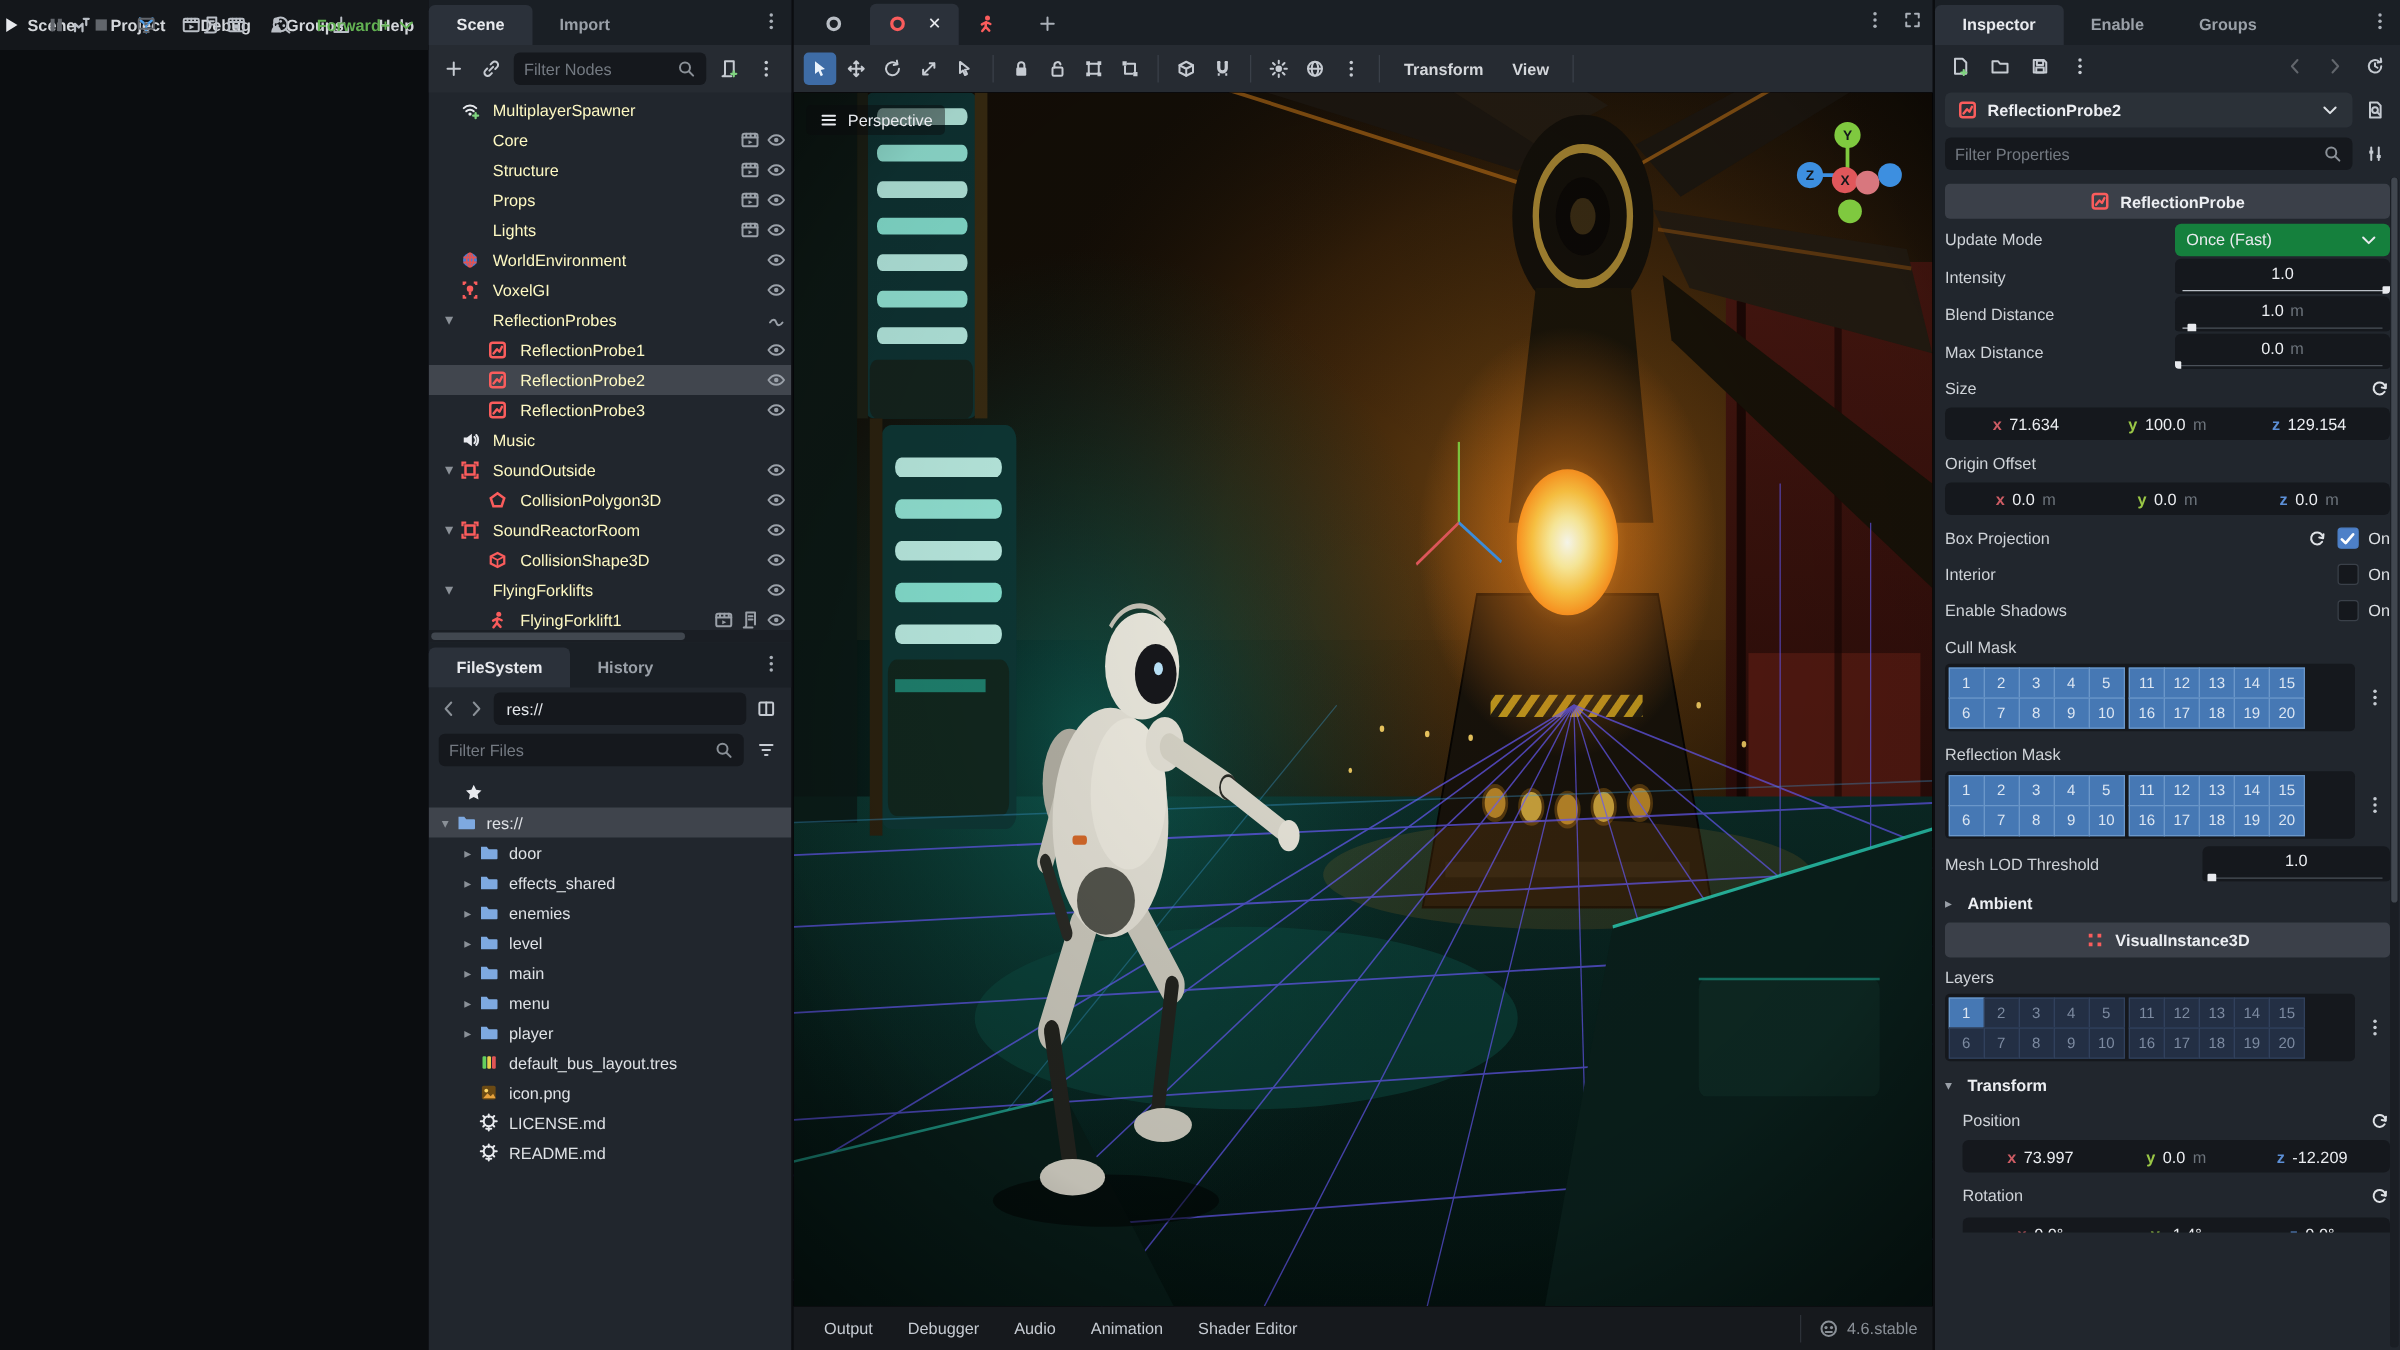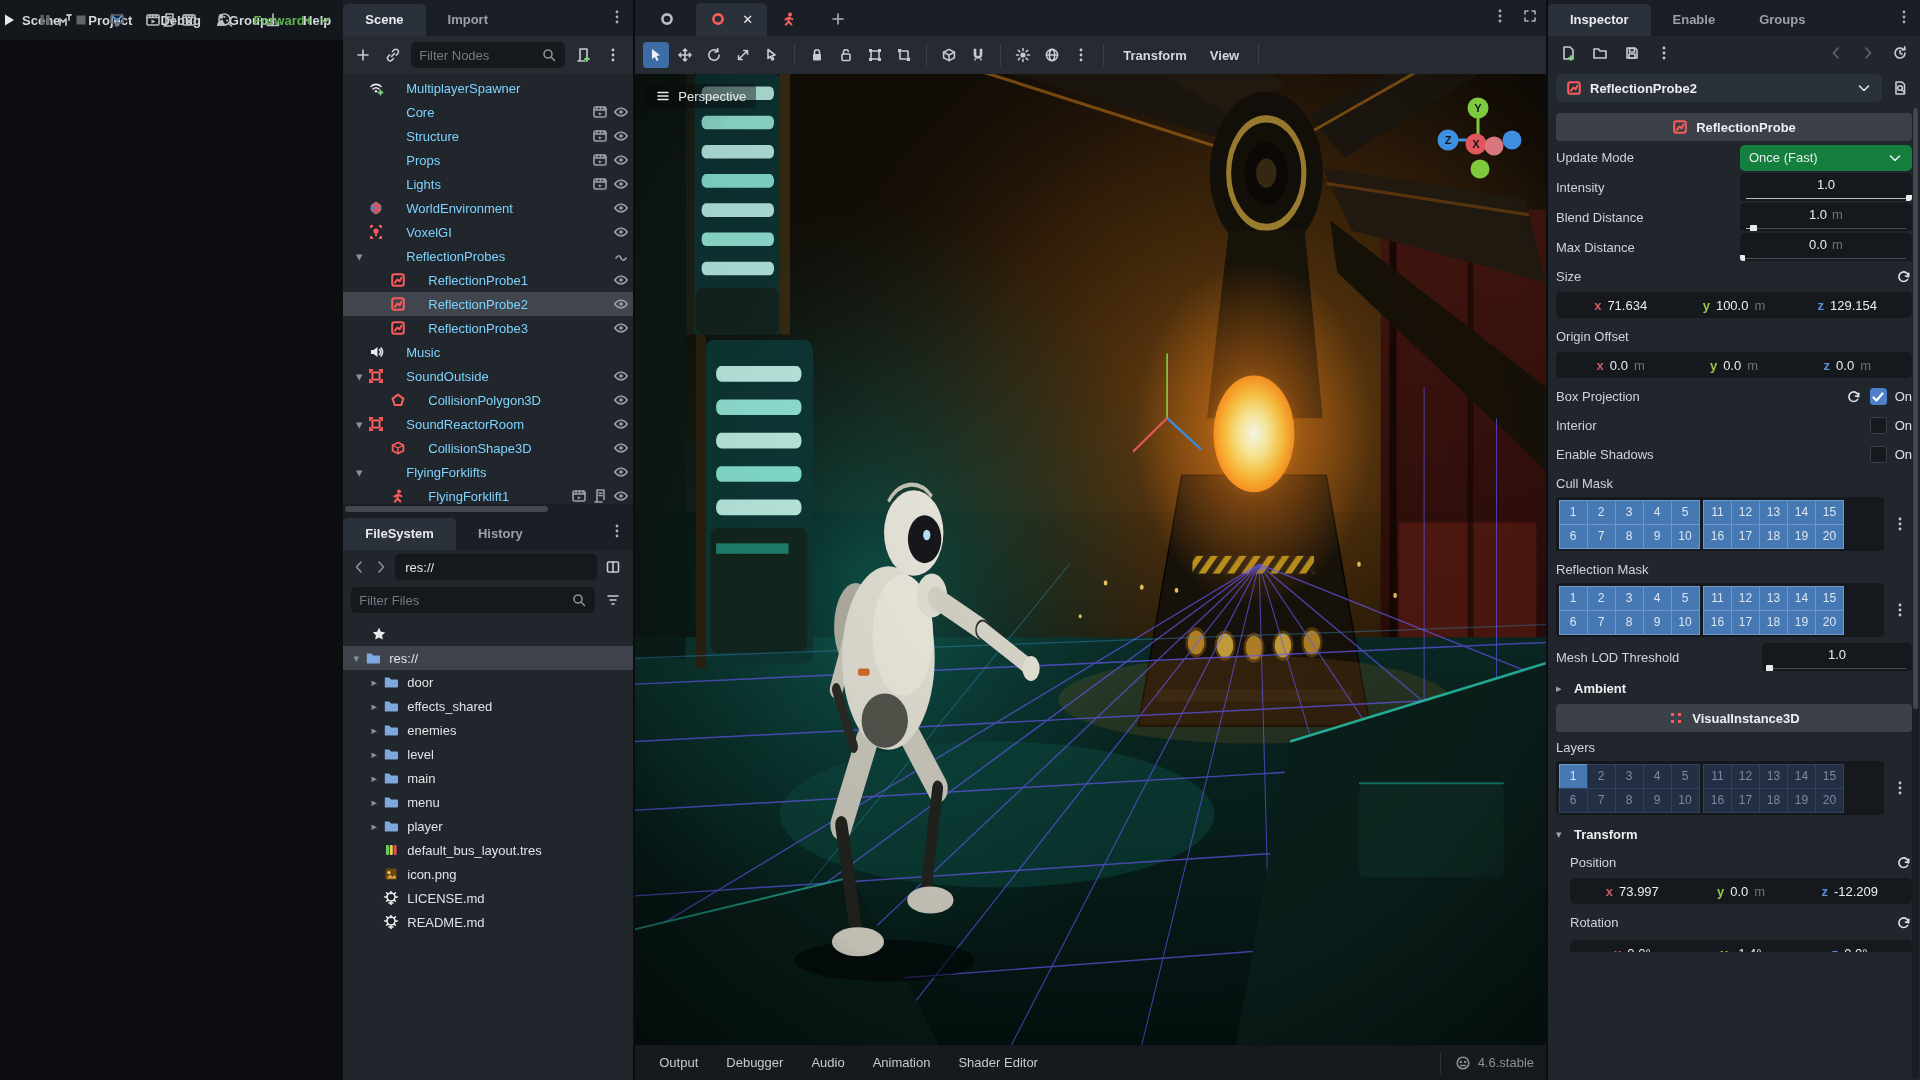--- a/index.html
+++ b/index.html
@@ -40,21 +40,21 @@
   .scene-toolbar { height:38px; background:#262b32; display:flex; align-items:center; gap:6px; padding:0 8px; flex:none; }
   .tbtn { width:24px; height:24px; display:flex; align-items:center; justify-content:center; border-radius:4px; color:#c6cbd2; flex:none; }
   .filter-input { flex:1; height:26px; background:#15181d; border-radius:5px; display:flex; align-items:center; padding:0 8px; color:#747a82; gap:6px; min-width:0; }
   .filter-input .ph { flex:1; white-space:nowrap; overflow:hidden; }
   .filter-input .ic { color:#8a9097; }
   .tree { flex:none; height:430px; overflow:hidden; padding-top:2px; position:relative; }
   .trow { height:24px; display:flex; align-items:center; padding-right:4px; position:relative; }
   .trow.selected { background:#41464e; }
   .trow .twisty { width:16px; flex:none; display:flex; justify-content:center; color:#8a9097; }
   .trow .nicon { width:18px; flex:none; display:flex; justify-content:center; }
-  .trow .tlabel { margin-left:21px; color:#7dd3fc; white-space:nowrap; overflow:hidden; flex:1; }
+  .trow .tlabel { margin-left:9px; color:#fef9c3; white-space:nowrap; overflow:hidden; flex:1; }
   .trow .trail { display:flex; gap:5px; align-items:center; color:#9aa0a8; }
   .hscroll { height:10px; background:#1a1e24; flex:none; position:relative; }
   .hscroll .thumb { position:absolute; left:2px; top:2px; height:6px; width:70%; background:#41474f; border-radius:3px; }
 
   
   .c-red { color:#fa5c5c; } .c-gray { color:#b9bec5; } .c-white { color:#e8eaee; }
   .c-blue { color:#7ea9e0; }
 
   
   .fs-nav { height:34px; display:flex; align-items:center; gap:4px; padding:0 8px; flex:none; }
@@ -1373,20 +1373,40 @@
         <span class="tbtn">
             <i class="ic">
               <svg width="16" height="16" viewBox="0 0 16 16">
                 <path d="M4 2h6l2.5 2.5V14H4Z" stroke="currentColor" fill="none" stroke-width="1.6" stroke-linecap="round" stroke-linejoin="round"></path>
                 <circle cx="8" cy="8" r="2.3" stroke="currentColor" fill="none" stroke-width="1.6" stroke-linecap="round" stroke-linejoin="round"></circle>
                 <path d="M9.7 9.7 11.8 11.8" stroke="currentColor" fill="none" stroke-width="1.6" stroke-linecap="round" stroke-linejoin="round"></path>
               </svg>
             </i>
           </span>
       </div>
+      <div class="insp-filter-row">
+        <div class="filter-input">
+          <span class="ph">Filter Properties</span>
+          <i class="ic">
+              <svg width="16" height="16" viewBox="0 0 16 16">
+                <circle cx="7" cy="7" r="4" stroke="currentColor" fill="none" stroke-width="1.6" stroke-linecap="round" stroke-linejoin="round"></circle>
+                <path d="M10 10 13.5 13.5" stroke="currentColor" fill="none" stroke-width="1.6" stroke-linecap="round" stroke-linejoin="round"></path>
+              </svg>
+            </i>
+        </div>
+        <span class="tbtn">
+            <i class="ic">
+              <svg width="16" height="16" viewBox="0 0 16 16">
+                <path d="M5 3v10M11 3v10" stroke="currentColor" fill="none" stroke-width="1.6" stroke-linecap="round" stroke-linejoin="round"></path>
+                <rect x="3.4" y="5.5" width="3.2" height="2.4" fill="currentColor"></rect>
+                <rect x="9.4" y="9" width="3.2" height="2.4" fill="currentColor"></rect>
+              </svg>
+            </i>
+          </span>
+      </div>
 
       <div class="insp-scroll">
         <div class="cat-header">
           <i class="ic c-red">
               <svg width="16" height="16" viewBox="0 0 16 16">
                 <rect x="2.2" y="2.2" width="11.6" height="11.6" rx="2" stroke="currentColor" stroke-width="2" fill="none"></rect>
                 <path d="M4.8 10.8 7.6 7.4l2 2 2-4" stroke="currentColor" stroke-width="1.9" fill="none" stroke-linecap="round" stroke-linejoin="round"></path>
               </svg>
             </i>
           <span>ReflectionProbe</span>

